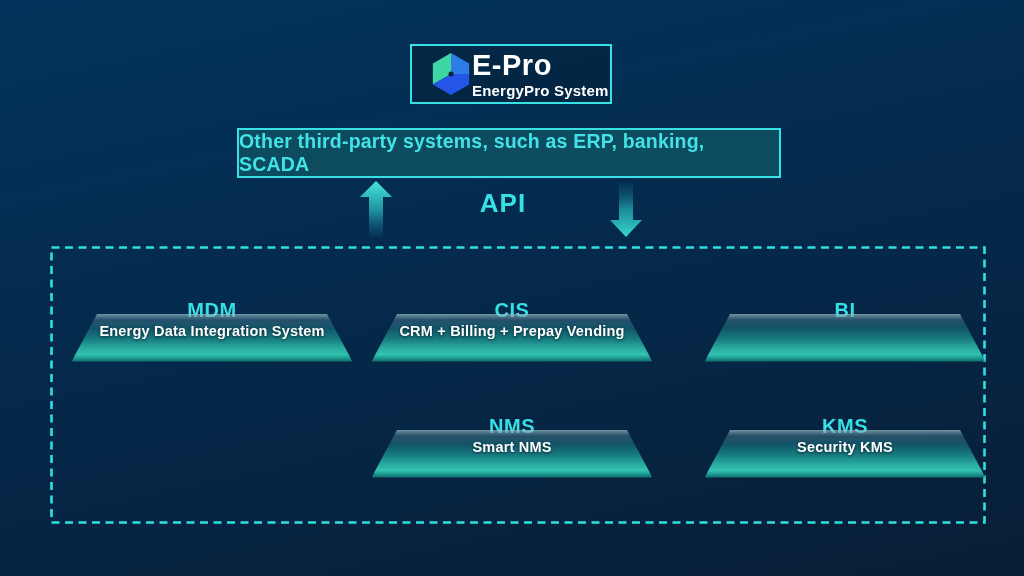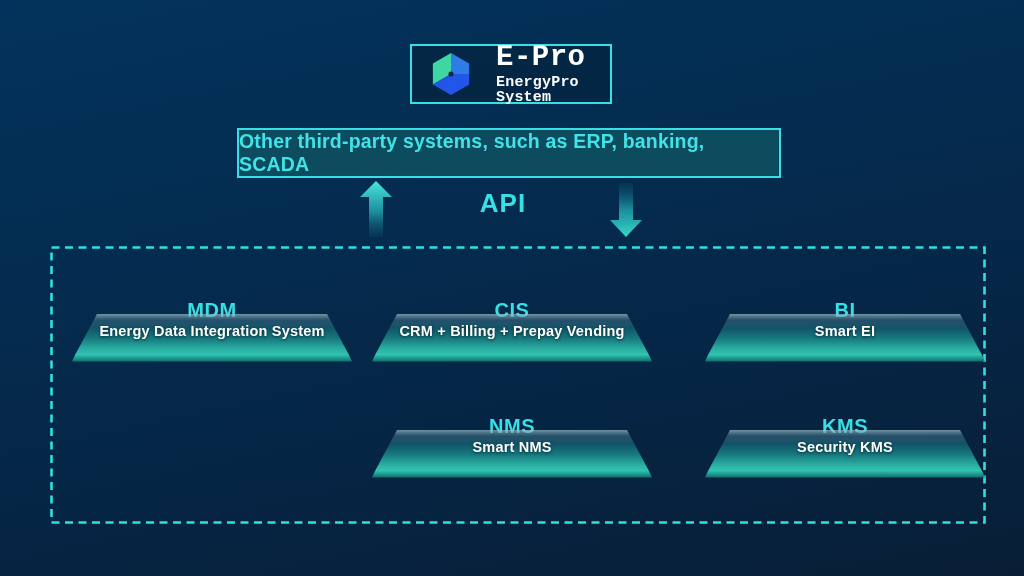--- a/index.html
+++ b/index.html
@@ -9,21 +9,21 @@
     background:linear-gradient(168deg,#03335c 0%,#042c50 35%,#062544 68%,#081e35 100%);
   }
   
   .logo-box{
     position:absolute;left:410px;top:44px;width:202px;height:60px;
     border:2px solid var(--accent-cyan,#36e0e4);box-sizing:border-box;
     background:rgba(3,32,56,0.55);
     display:flex;align-items:center;
   }
   .logo-icon{width:38px;height:44px;margin-left:20px;flex:0 0 auto;}
-  .logo-text{margin-left:26px;line-height:1;color:#ffffff;font-family:Liberation Mono, monospace;}
+  .logo-text{margin-left:2px;line-height:1;color:#ffffff;}
   .logo-title{font-size:29px;font-weight:800;letter-spacing:.5px;}
   .logo-sub{font-size:15px;font-weight:700;margin-top:3px;letter-spacing:.2px;}
   
   .banner{
     position:absolute;left:237px;top:128px;width:544px;height:50px;box-sizing:border-box;
     border:2px solid var(--accent-cyan,#36e0e4);background:var(--banner-fill,#0d4b5e);
     display:flex;align-items:center;justify-content:flex-end;
   }
   .banner-text{color:#41e3e8;font-size:19.5px;font-weight:700;letter-spacing:.2px;}
   
@@ -134,21 +134,20 @@
     <svg class="platform" viewBox="0 0 280 49" aria-hidden="true">
         <use href="#platShape"></use>
       </svg>
     <div class="name">CRM + Billing + Prepay Vending</div>
   </div>
   <div class="module m-r1 m-c3">
     <div class="code">BI</div>
     <svg class="platform" viewBox="0 0 280 49" aria-hidden="true">
         <use href="#platShape"></use>
       </svg>
-    <div class="name">Smart EI</div>
   </div>
 
   <div class="module m-r2 m-c3">
     <div class="code">KMS</div>
     <svg class="platform" viewBox="0 0 280 49" aria-hidden="true">
         <use href="#platShape"></use>
       </svg>
     <div class="name">Security KMS</div>
   </div>
   <div class="module m-r2 m-c2">

